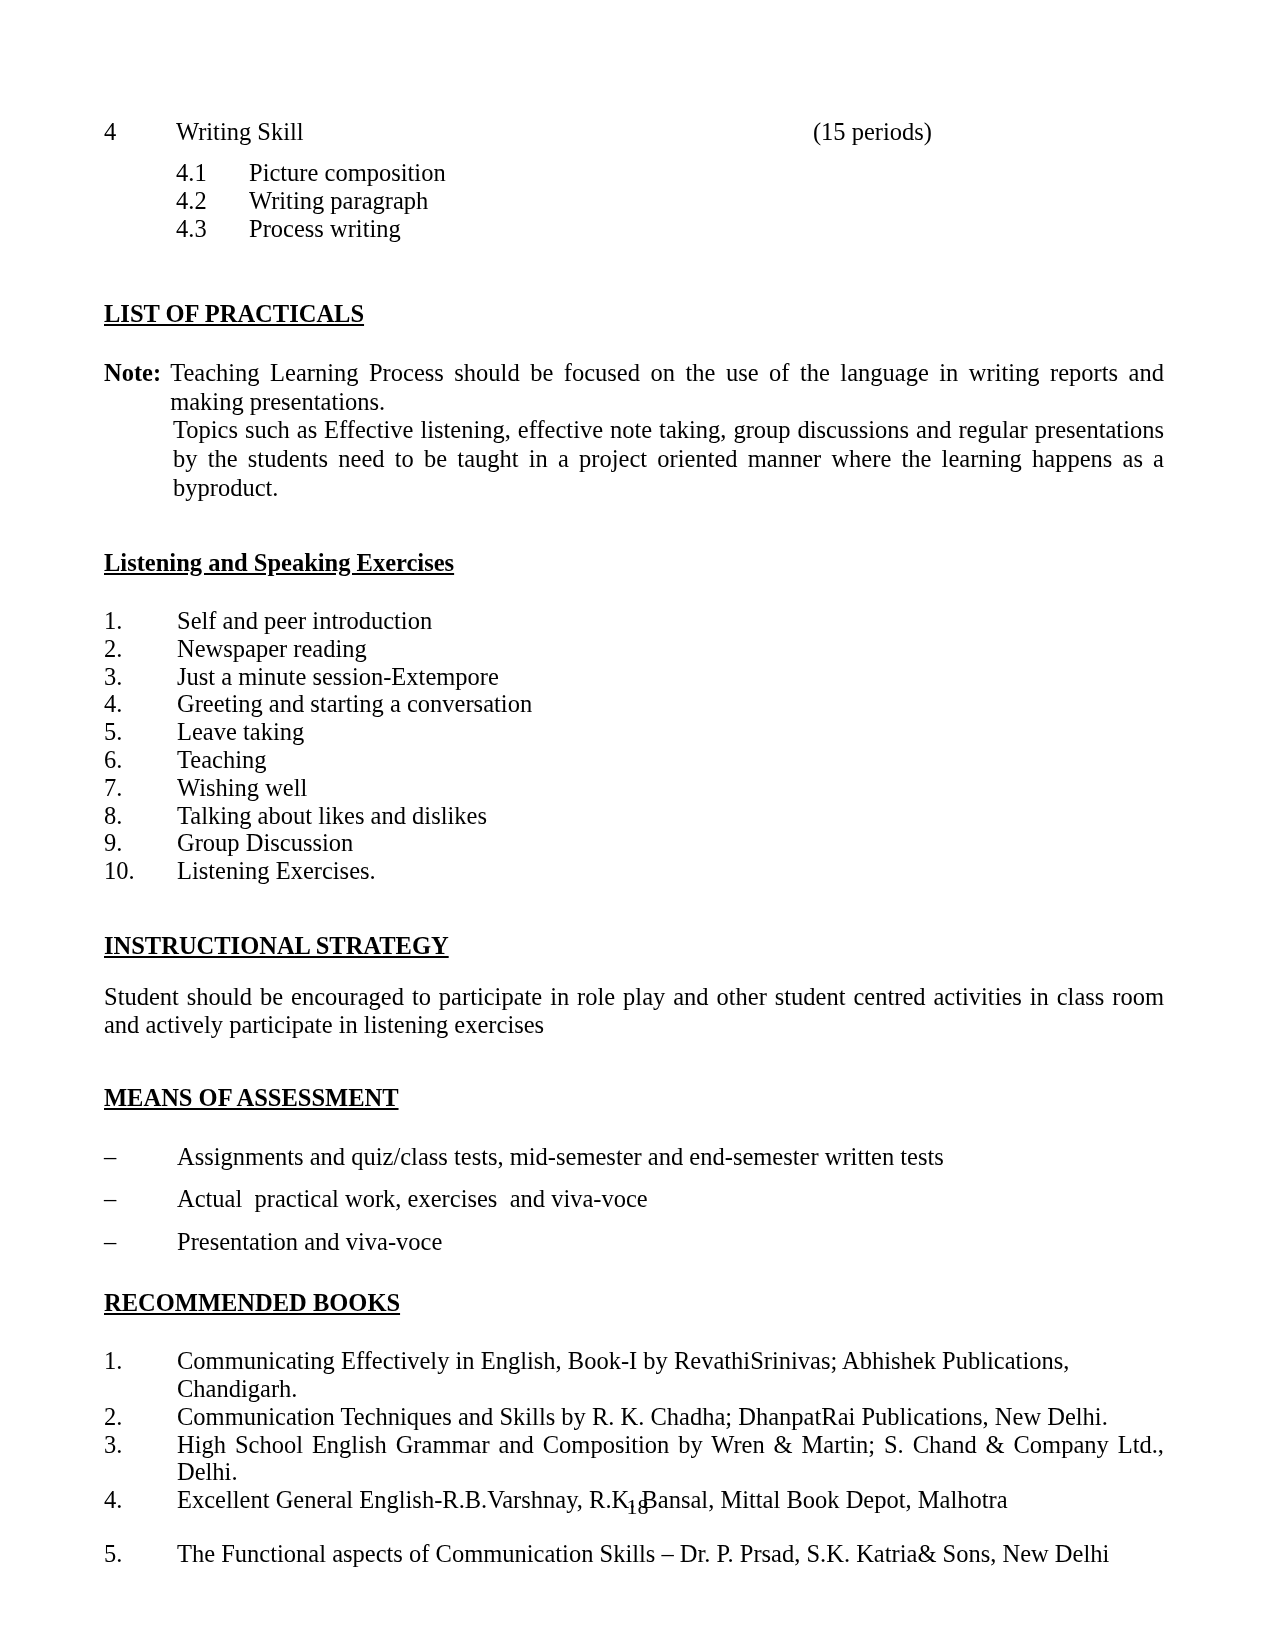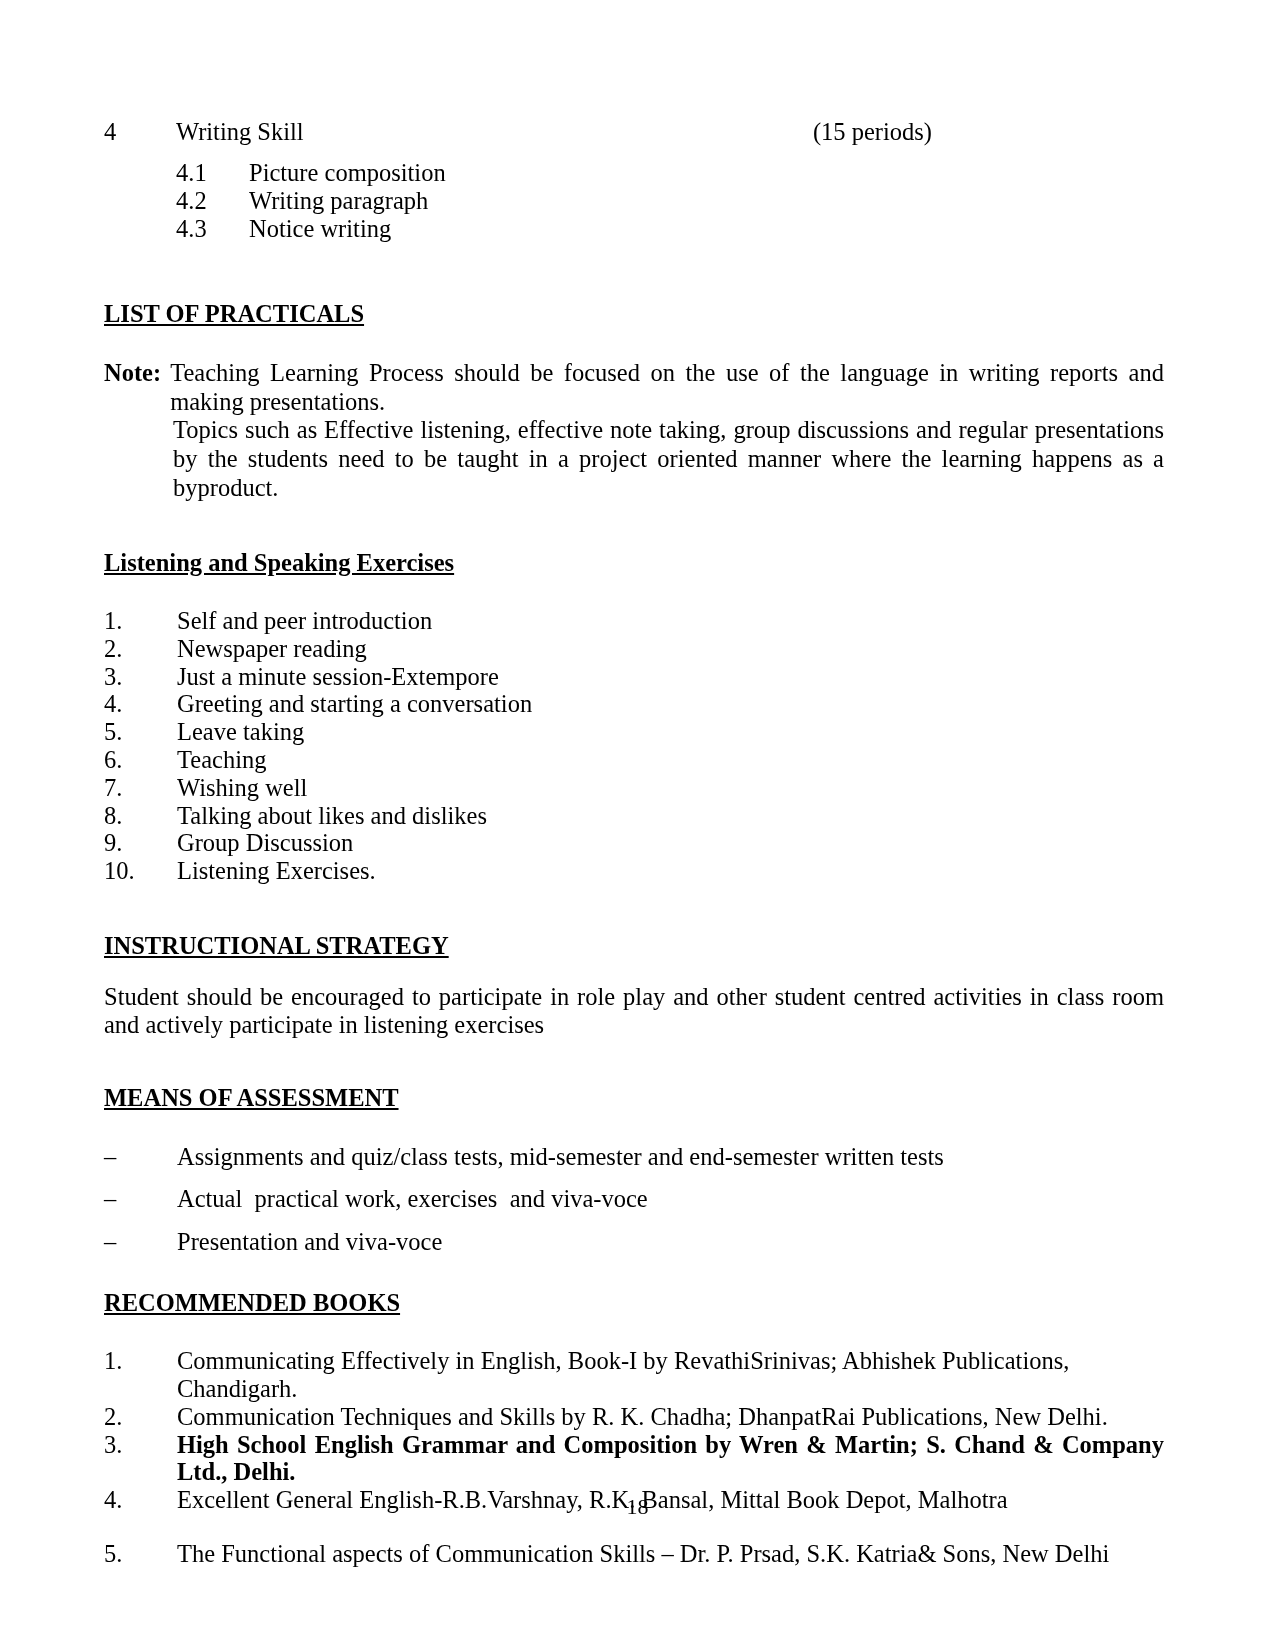--- a/index.html
+++ b/index.html
@@ -107,21 +107,20 @@
   }
   .num-idx {
     width: 73px;
     flex: 0 0 73px;
   }
   .num-txt {
     flex: 1 1 auto;
   }
   .num-txt.justify {
     text-align: justify;
-    font-weight: bold;
   }
 
   
   .dash-list {
     margin-top: 30px;
   }
   .dash-row {
     display: flex;
     align-items: baseline;
     margin-bottom: 14px;
@@ -176,21 +175,21 @@
       <div class="subitem">
         <span class="subitem-num">4.1</span>
         <span class="subitem-text">Picture composition</span>
       </div>
       <div class="subitem">
         <span class="subitem-num">4.2</span>
         <span class="subitem-text">Writing paragraph</span>
       </div>
       <div class="subitem">
         <span class="subitem-num">4.3</span>
-        <span class="subitem-text">Notice writing</span>
+        <span class="subitem-text">Process writing</span>
       </div>
     </div>
 
     <div class="section-heading" style="margin-top:58px;">LIST OF PRACTICALS</div>
 
     <div class="note-block">
       <div class="note-first">
         <span class="note-label">Note:</span>
         <span class="note-body">Teaching Learning Process should be focused on the use of the language in writing reports and making presentations.</span>
       </div>

